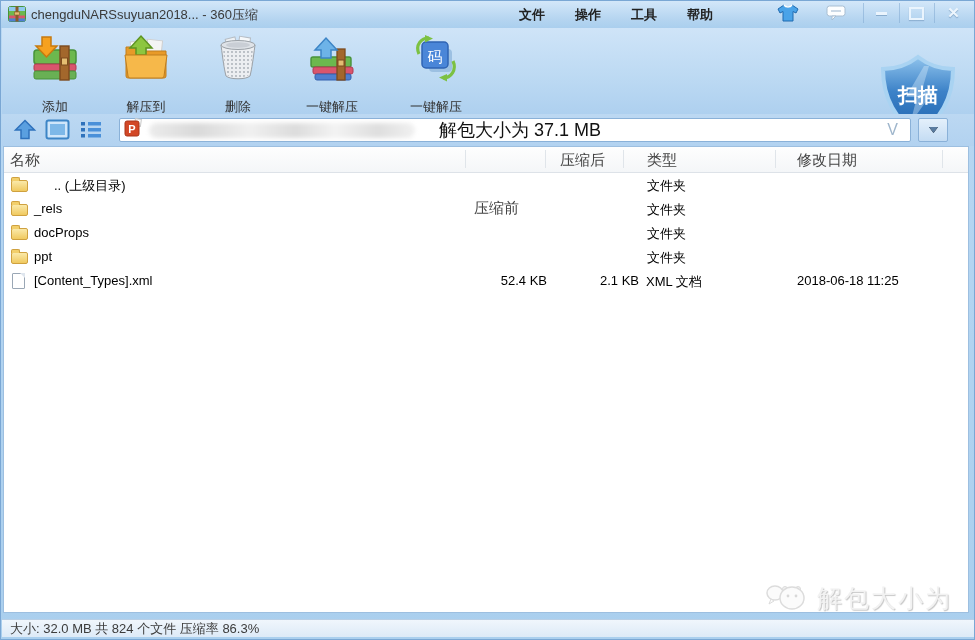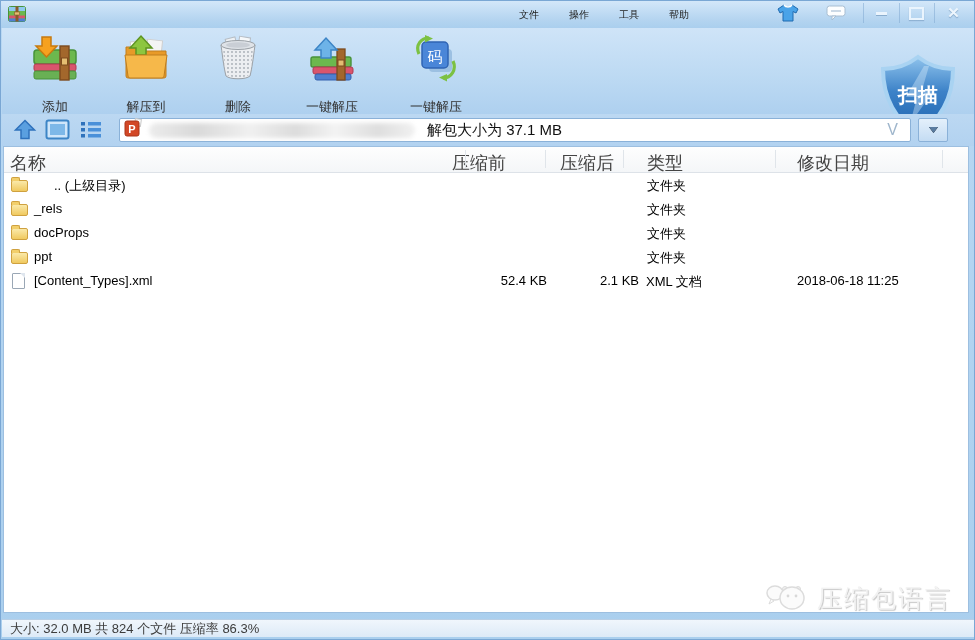--- a/index.html
+++ b/index.html
@@ -5,21 +5,21 @@
   html,body{margin:0;padding:0;background:#ffffff;font-family:"Liberation Sans",sans-serif;}
   .window{position:relative;width:975px;height:640px;overflow:hidden;
     background:linear-gradient(180deg,#b9d8f3 0%,#aacfee 100%);
     border:1px solid #7aa7d4;box-sizing:border-box;}
   
   .titlebar{position:absolute;left:0;top:0;width:100%;height:27px;
     background:linear-gradient(180deg,#d3e7f9 0%,#b4d4f0 70%,#aacfee 100%);}
   .title-icon{position:absolute;left:7px;top:5px;width:18px;height:16px;}
   .title-text{position:absolute;left:30px;top:5px;font-size:13px;color:#3a3a3a;white-space:nowrap;}
   .menubar{position:absolute;left:503px;top:0;height:27px;display:flex;align-items:center;}
-  .menu-item{font-size:10px;color:#222;padding:5px 15px;cursor:default;}
+  .menu-item{font-size:13px;color:#222;padding:5px 15px;cursor:default;font-weight:bold;}
   .tb-icon-btn{position:absolute;top:3px;width:30px;height:21px;display:flex;align-items:center;justify-content:center;}
   .win-btn{position:absolute;top:0;width:33px;height:24px;display:flex;align-items:center;justify-content:center;}
   .win-sep{position:absolute;top:2px;width:1px;height:20px;background:rgba(130,170,210,.55);}
   .glyph-min{width:11px;height:3px;background:#eaf4fd;box-shadow:0 1px 0 rgba(90,130,170,.5);}
   .glyph-max{width:11px;height:9px;border:2px solid #eaf4fd;box-shadow:0 1px 1px rgba(90,130,170,.4);}
   .glyph-close{font-size:15px;font-weight:bold;color:#eef6fd;text-shadow:0 1px 1px rgba(90,130,170,.6);}
   
   .toolbar{position:absolute;left:1px;top:27px;width:973px;height:86px;
     background:linear-gradient(180deg,#cfe4f8 0%,#bddaf3 55%,#aed0ef 100%);}
   .tool-btns{position:absolute;left:10px;top:2px;display:flex;}
@@ -31,31 +31,31 @@
   
   .addressrow{position:absolute;left:1px;top:113px;width:973px;height:32px;
     background:linear-gradient(180deg,#bcd8f2 0%,#b2d2f0 100%);}
   .nav-icon{position:absolute;top:4px;width:26px;height:24px;display:flex;align-items:center;justify-content:center;}
   .addr-field{position:absolute;left:117px;top:4px;width:792px;height:24px;background:#ffffff;
     border:1px solid #8ab1d8;border-radius:2px;display:flex;align-items:center;box-sizing:border-box;}
   .addr-ppt{margin-left:3px;flex:0 0 auto;}
   .blur-strip{margin-left:6px;width:266px;height:15px;border-radius:8px;flex:0 0 auto;
     background:linear-gradient(90deg,#ececec 0%,#d9d9d9 18%,#f0f0f0 38%,#dcdcdc 55%,#f3f3f3 70%,#dedede 86%,#f1f1f1 100%);
     filter:blur(2px);}
-  .addr-text{margin-left:12px;font-size:15px;color:#111;white-space:nowrap;}
+  .addr-text{margin-left:24px;font-size:18px;color:#111;white-space:nowrap;}
   .addr-v{position:absolute;right:12px;top:2px;font-size:16px;color:#9fb6cc;}
   .addr-drop{position:absolute;left:916px;top:4px;width:30px;height:24px;box-sizing:border-box;
     background:linear-gradient(180deg,#e4f0fb,#c4dcf3);border:1px solid #8ab1d8;border-radius:2px;
     display:flex;align-items:center;justify-content:center;}
   
   .listarea{position:absolute;left:2px;top:145px;width:966px;height:467px;background:#ffffff;
     border:1px solid #9dbfe0;box-sizing:border-box;}
   .listheader{position:absolute;left:0;top:0;width:100%;height:25px;
     background:linear-gradient(180deg,#fefefe,#f4f6f8);border-bottom:1px solid #dde2e8;}
-  .hcell{position:absolute;top:4px;font-size:18px;color:#444;white-space:nowrap;}
+  .hcell{position:absolute;top:4px;font-size:15px;color:#444;white-space:nowrap;}
   .hsep{position:absolute;top:3px;width:1px;height:18px;background:#e0e5ea;}
   .row{position:absolute;left:0;width:100%;height:24px;}
   .cell{position:absolute;top:4px;font-size:13px;color:#000;white-space:nowrap;}
   .cell-icon{position:absolute;left:7px;top:3px;width:18px;height:18px;}
   .num{text-align:right;}
   .icon-folder{position:relative;display:block;width:17px;height:12px;margin-top:4px;
     background:linear-gradient(180deg,#fae9a9 0%,#f0c95f 100%);border:1px solid #cfa13f;border-radius:2px;box-sizing:border-box;}
   .icon-folder::before{content:"";position:absolute;left:-1px;top:-4px;width:7px;height:3px;
     background:#f2cf6b;border:1px solid #cfa13f;border-bottom:none;border-radius:2px 2px 0 0;}
   .icon-file{position:relative;display:block;width:13px;height:16px;margin:1px 0 0 1px;
@@ -81,20 +81,21 @@
     <span class="title-icon">
       <svg width="18" height="16" viewBox="0 0 18 16">
         <rect x="0.5" y="0.5" width="17" height="15" rx="2" fill="#6cb84e" stroke="#47923a"></rect>
         <rect x="1" y="1" width="16" height="4" fill="#8ec9ef"></rect>
         <rect x="1" y="9.5" width="16" height="3" fill="#d9556d"></rect>
         <rect x="1" y="12.5" width="16" height="3" fill="#4f7fd0"></rect>
         <rect x="7.5" y="0.5" width="3" height="15" fill="#8a5a2a"></rect>
         <rect x="6.5" y="6" width="5" height="3" fill="#e4bd72" stroke="#8a5a2a" stroke-width="0.6"></rect>
       </svg>
     </span>
+    <span class="title-text">chengduNARSsuyuan2018... - 360压缩</span>
 
     <div class="menubar">
       <span class="menu-item">文件</span>
       <span class="menu-item">操作</span>
       <span class="menu-item">工具</span>
       <span class="menu-item">帮助</span>
     </div>
 
     <span class="tb-icon-btn" style="left:772px;">
       <span>
@@ -264,21 +265,21 @@
       <svg width="9" height="6" viewBox="0 0 9 6">
           <path d="M0 0 h9 L4.5 6 Z" fill="#5a7globalization"></path>
           <path d="M0 0 h9 L4.5 6 Z" fill="#5a7ca0"></path>
         </svg>
     </span>
   </div>
 
   <div class="listarea">
     <div class="listheader">
       <span class="hcell" style="left:6px;">名称</span>
-      <span class="hcell" style="left:448px;">压缩前</span>
+      <span class="hcell" style="left:470px;margin-top:48px;">压缩前</span>
       <span class="hcell" style="left:556px;">压缩后</span>
       <span class="hcell" style="left:643px;">类型</span>
       <span class="hcell" style="left:793px;">修改日期</span>
       <span class="hsep" style="left:461px;"></span>
       <span class="hsep" style="left:541px;"></span>
       <span class="hsep" style="left:619px;"></span>
       <span class="hsep" style="left:771px;"></span>
       <span class="hsep" style="left:938px;"></span>
     </div>
 
@@ -343,20 +344,20 @@
       <svg width="44" height="28" viewBox="0 0 44 28">
         <ellipse cx="10" cy="10" rx="8" ry="7" fill="#fbfbfb" stroke="#dcdcdc" stroke-width="1.5"></ellipse>
         <path d="M6 16 l-2 5 5 -3 z" fill="#fbfbfb" stroke="#dcdcdc"></path>
         <circle cx="20" cy="6" r="2.5" fill="#f1f1f1" stroke="#dcdcdc"></circle>
         <circle cx="33" cy="6" r="2.5" fill="#f1f1f1" stroke="#dcdcdc"></circle>
         <ellipse cx="27" cy="15" rx="12" ry="11" fill="#fbfbfb" stroke="#dcdcdc" stroke-width="1.5"></ellipse>
         <circle cx="23" cy="13" r="1.4" fill="#d8d8d8"></circle>
         <circle cx="31" cy="13" r="1.4" fill="#d8d8d8"></circle>
       </svg>
     </span>
-    <span class="wm-text">压缩包语言</span>
+    <span class="wm-text">解包大小为</span>
   </div>
 
   <div class="statusbar">
     <span class="status-text">大小: 32.0 MB 共 824 个文件 压缩率 86.3%</span>
   </div>
 
 </div>
 
 </body></html>

